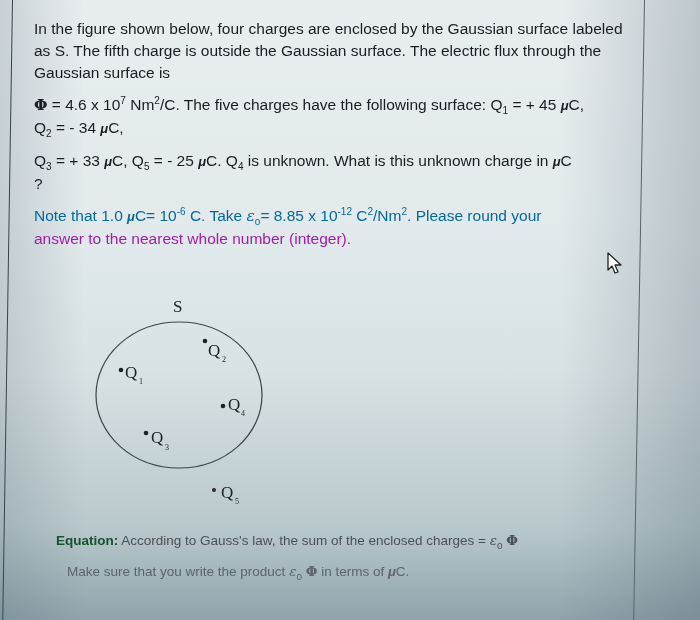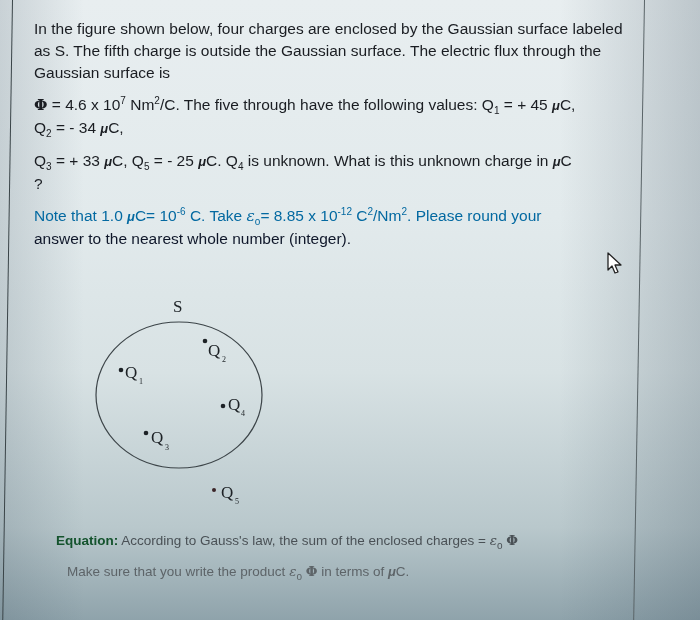--- a/index.html
+++ b/index.html
@@ -22,21 +22,21 @@
     background: #5a6468; transform: rotate(1.0deg); transform-origin: top;
   }
   .content {
     position: absolute; left: 34px; top: 18px; width: 600px;
     color: #1a1d22; font-size: 15.5px; line-height: 22px;
   }
   .p { margin: 0; }
   .gap { height: 10px; }
   sup, sub { font-size: 10px; line-height: 0; }
   .note { color: #0369a1; }
-  .note2 { color: #0f172a; }
+  .note2 { color: #a21caf; }
   .mu { font-style: italic; font-weight: bold; font-size: 13px; }
   .eps { font-family: "DejaVu Serif", serif; font-style: italic; }
   .phi { font-family: "DejaVu Serif", serif; font-weight: bold; }
   .cursor {
     position: absolute; left: 606px; top: 252px; width: 18px; height: 24px;
   }
   .figure {
     position: absolute; left: 80px; top: 290px; width: 260px; height: 230px;
   }
   .figure svg { width: 260px; height: 230px; }
@@ -52,21 +52,21 @@
 <body>
 
 <div class="photo-shade"></div>
 <div class="vline-left"></div>
 <div class="vline-right"></div>
 
 <div class="content">
   <p class="p">In the figure shown below, four charges are enclosed by the Gaussian surface labeled as S. The fifth charge is outside the Gaussian surface. The electric flux through the Gaussian surface is</p>
   <div class="gap"></div>
   <p class="p">
-    <span class="phi">Φ</span><span> = 4.6 x 10</span><sup>7</sup><span> Nm</span><sup>2</sup><span>/C. The five through have the following values: Q</span><sub>1</sub><span> = + 45 </span><span class="mu">μ</span><span>C,</span>
+    <span class="phi">Φ</span><span> = 4.6 x 10</span><sup>7</sup><span> Nm</span><sup>2</sup><span>/C. The five charges have the following surface: Q</span><sub>1</sub><span> = + 45 </span><span class="mu">μ</span><span>C,</span>
   </p>
   <p class="p">
     <span>Q</span><sub>2</sub><span> = - 34 </span><span class="mu">μ</span><span>C,</span>
   </p>
   <div class="gap"></div>
   <p class="p">
     <span>Q</span><sub>3</sub><span> = + 33 </span><span class="mu">μ</span><span>C, Q</span><sub>5</sub><span> = - 25 </span><span class="mu">μ</span><span>C. Q</span><sub>4</sub><span> is unknown. What is this unknown charge in </span><span class="mu">μ</span><span>C</span>
   </p>
   <p class="p">?</p>
   <div class="gap"></div>

